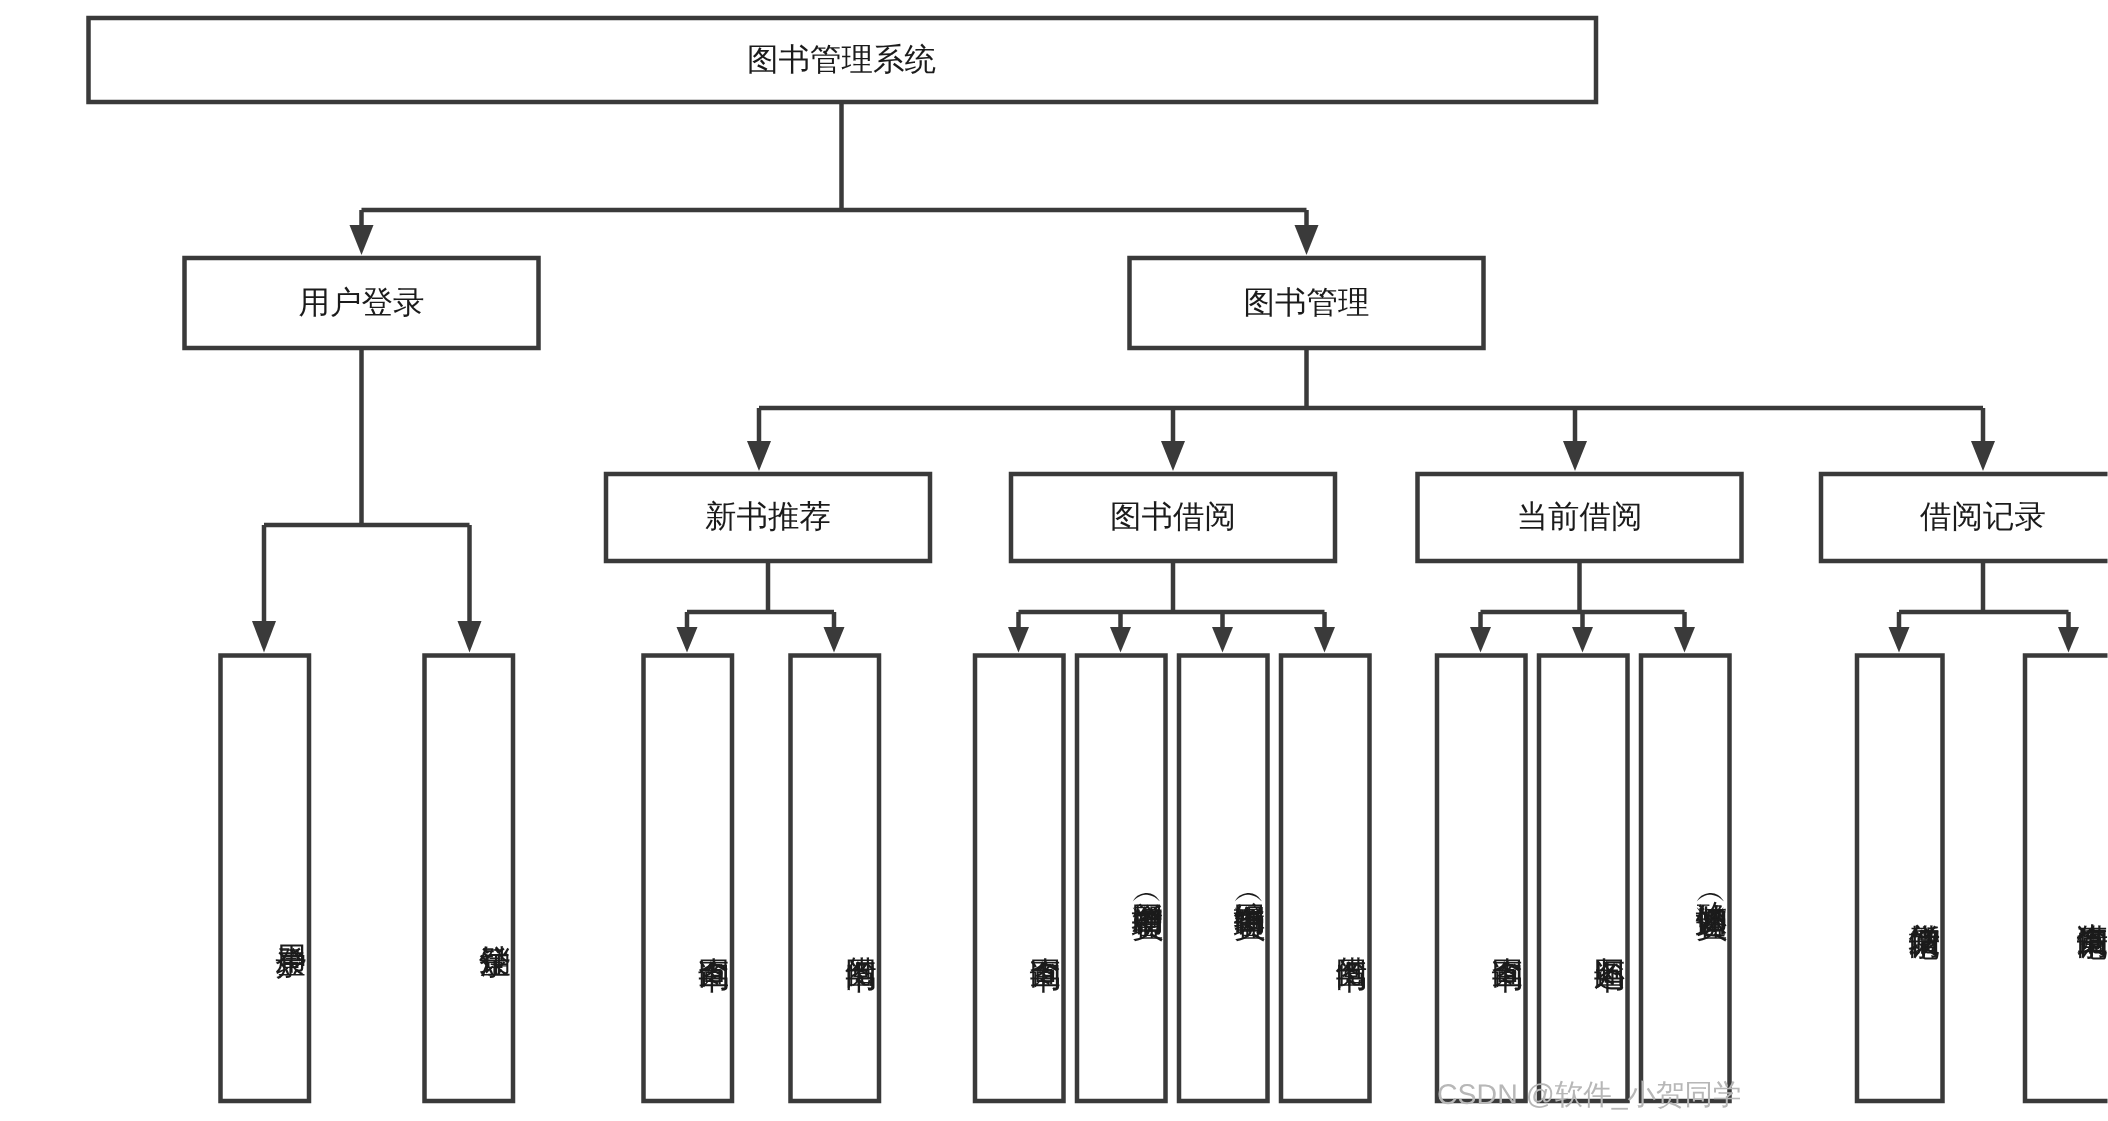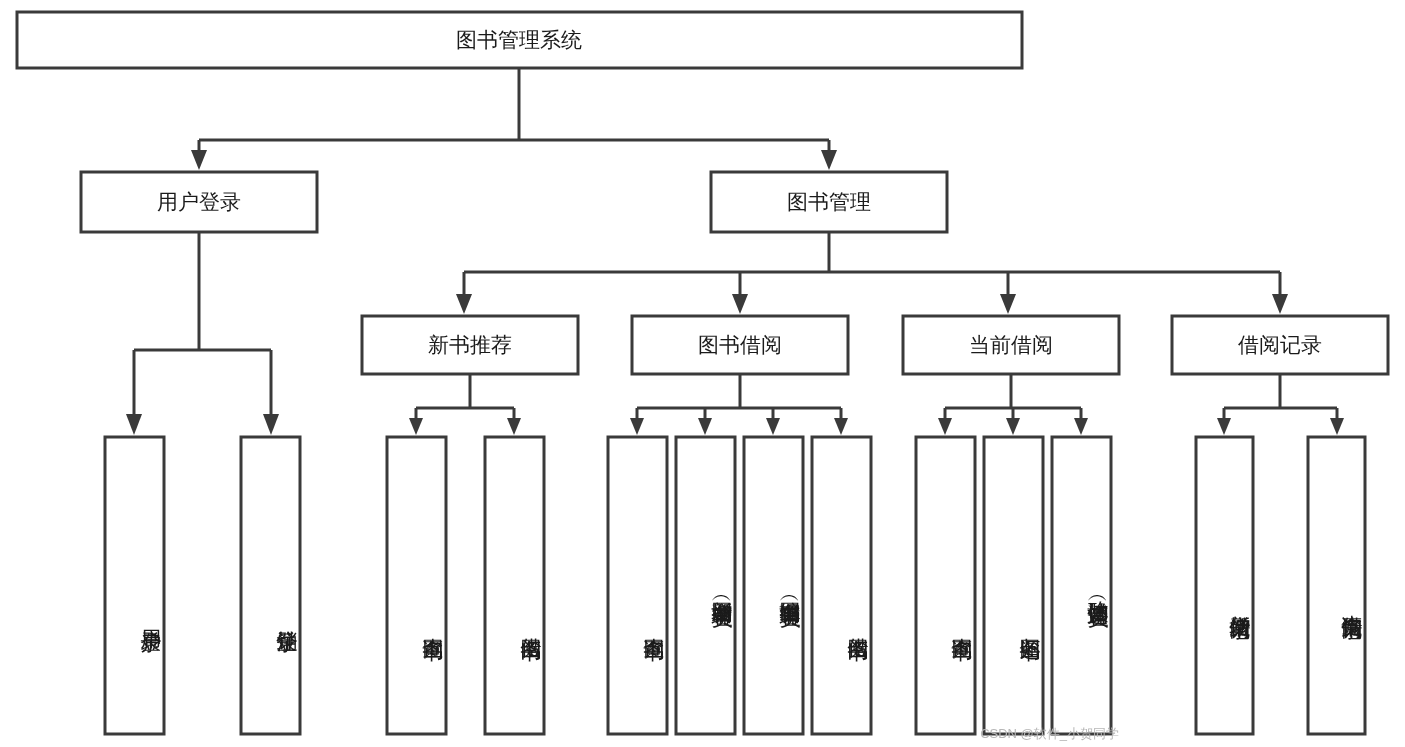--- a/index.html
+++ b/index.html
@@ -10,20 +10,21 @@
   body {
     width: 1405px;
     height: 747px;
     font-family: "Liberation Sans", "DejaVu Sans", sans-serif;
     overflow: hidden;
   }
   #diagram-root {
     position: relative;
     width: 1127px;
     height: 747px;
+    margin-left: 42px;
   }
   svg.diagram {
     position: absolute;
     top: 0;
     left: 0;
     width: 1405px;
     height: 747px;
     display: block;
   }
   .node-rect {
@@ -59,21 +60,21 @@
     line-height: 1.28;
     color: #1b1b1b;
     letter-spacing: 1px;
     white-space: nowrap;
     pointer-events: none;
   }
   .watermark {
     position: absolute;
     right: 8px;
     bottom: 4px;
-    font-size: 13px;
+    font-size: 19px;
     color: #b7b7b7;
     font-family: "Liberation Sans", "DejaVu Sans", sans-serif;
     white-space: nowrap;
   }
 </style>
 </head>
 <body>
 
 <div id="diagram-root">
 

